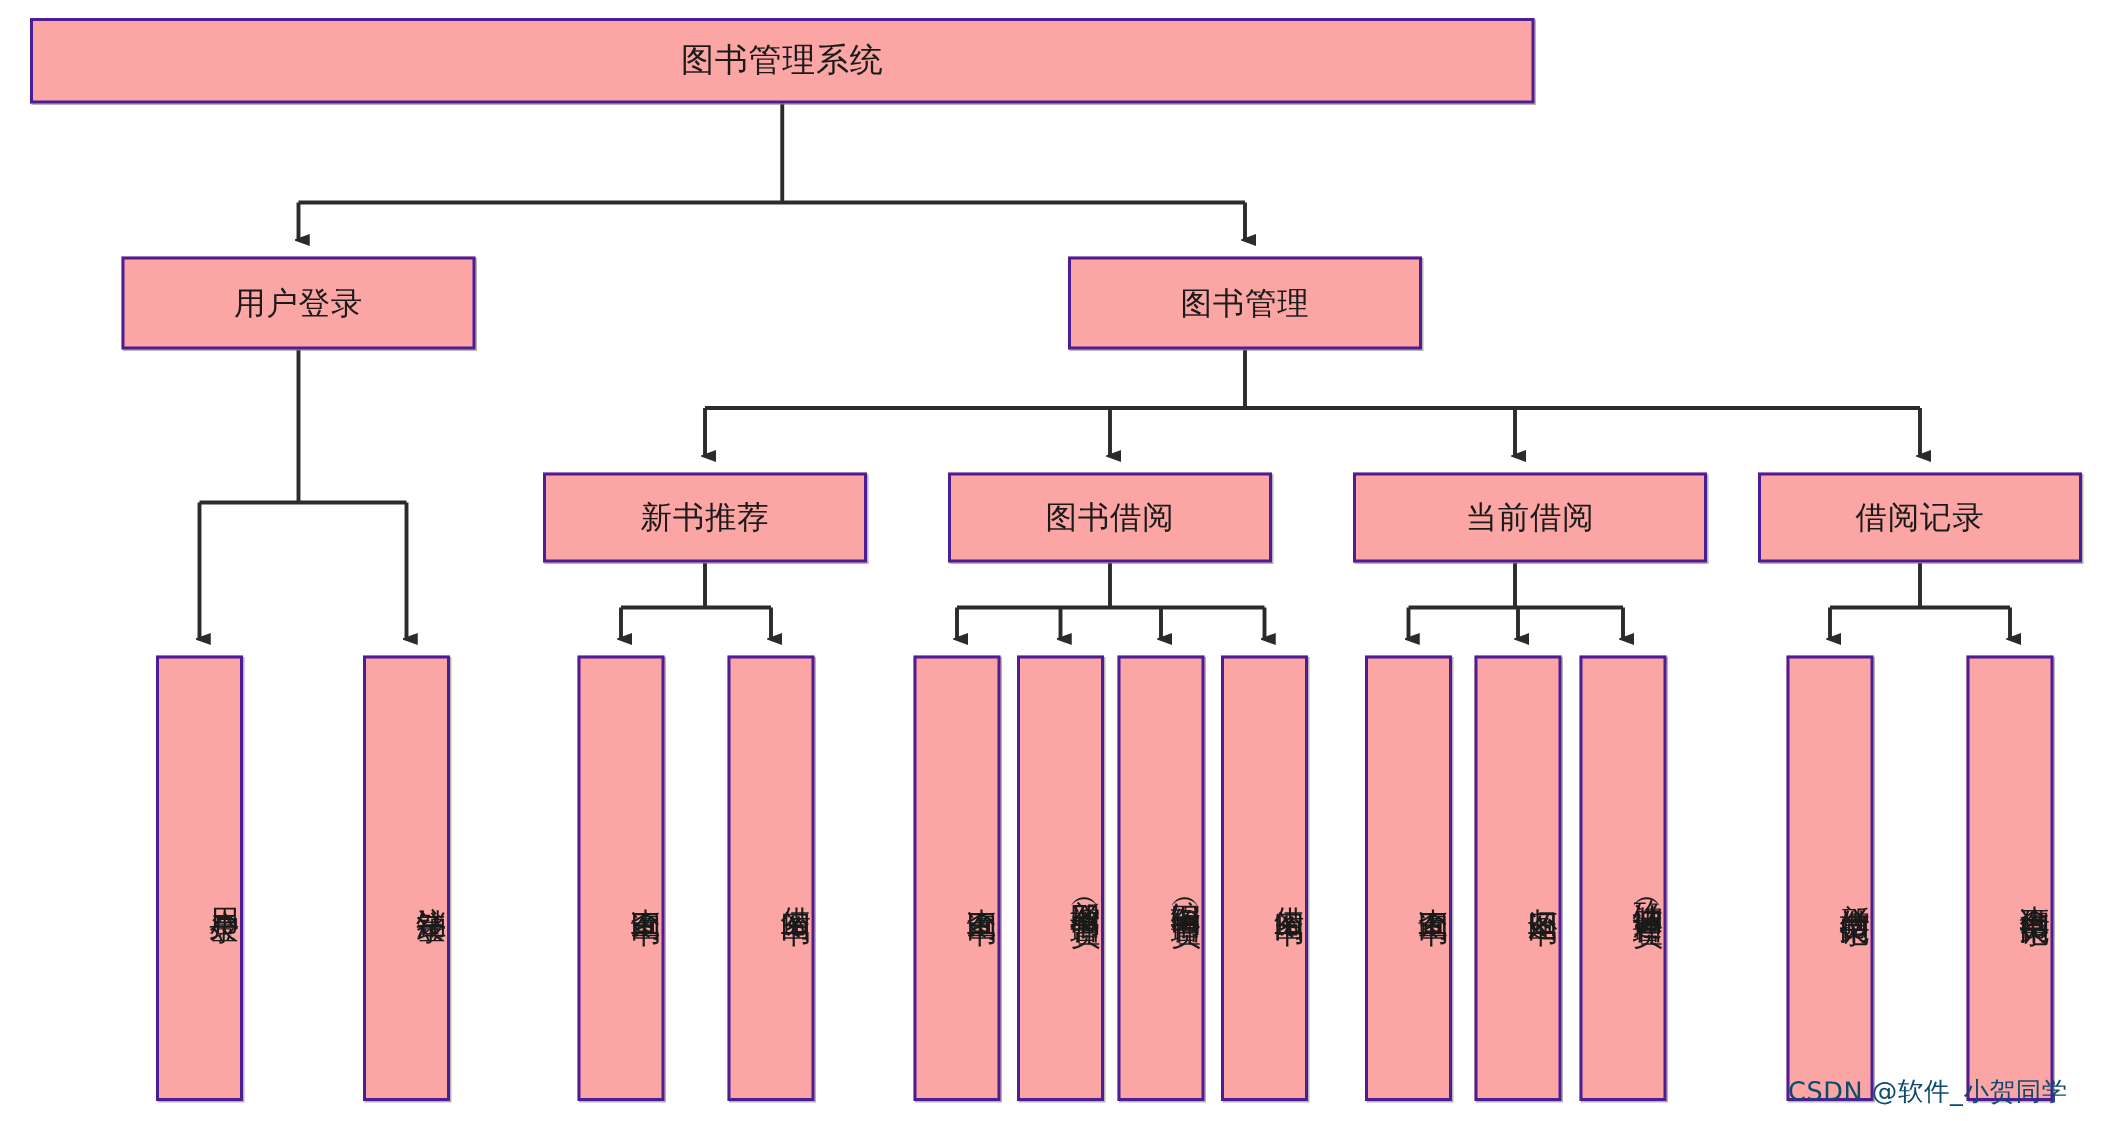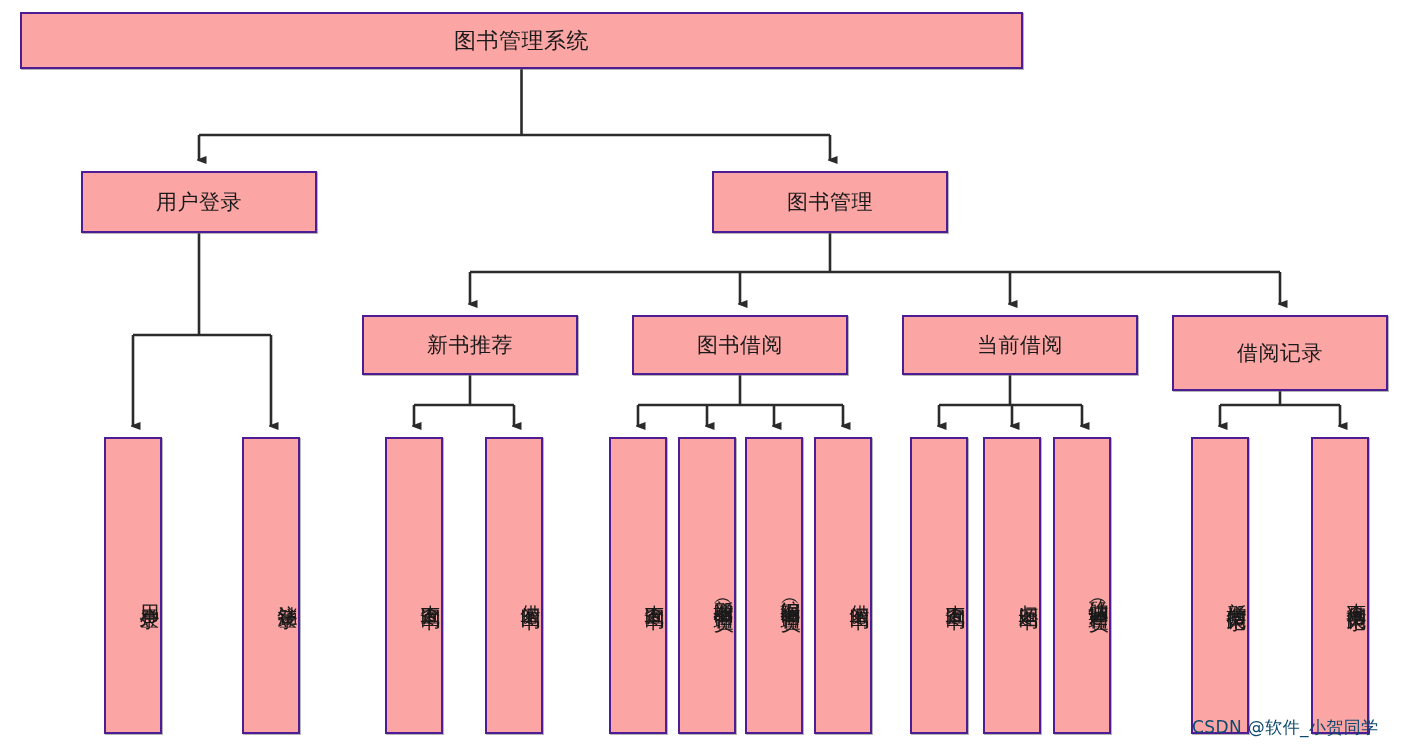--- a/index.html
+++ b/index.html
@@ -131,21 +131,21 @@
 
   <div class="node h" style="left:362px;top:315px;width:216px;height:60px;">
     <span>新书推荐</span>
   </div>
   <div class="node h" style="left:632px;top:315px;width:216px;height:60px;">
     <span>图书借阅</span>
   </div>
   <div class="node h" style="left:902px;top:315px;width:236px;height:60px;">
     <span>当前借阅</span>
   </div>
-  <div class="node h" style="left:1172px;top:315px;width:216px;height:76px;font-family:Liberation Serif, serif;">
+  <div class="node h" style="left:1172px;top:315px;width:216px;height:60px;font-family:Liberation Serif, serif;">
     <span>借阅记录</span>
   </div>
 
   <div class="node v" style="left:104px;top:437px;width:58px;height:297px;">
     <span>用户登录</span>
   </div>
   <div class="node v" style="left:242px;top:437px;width:58px;height:297px;">
     <span>注销登录</span>
   </div>
 

